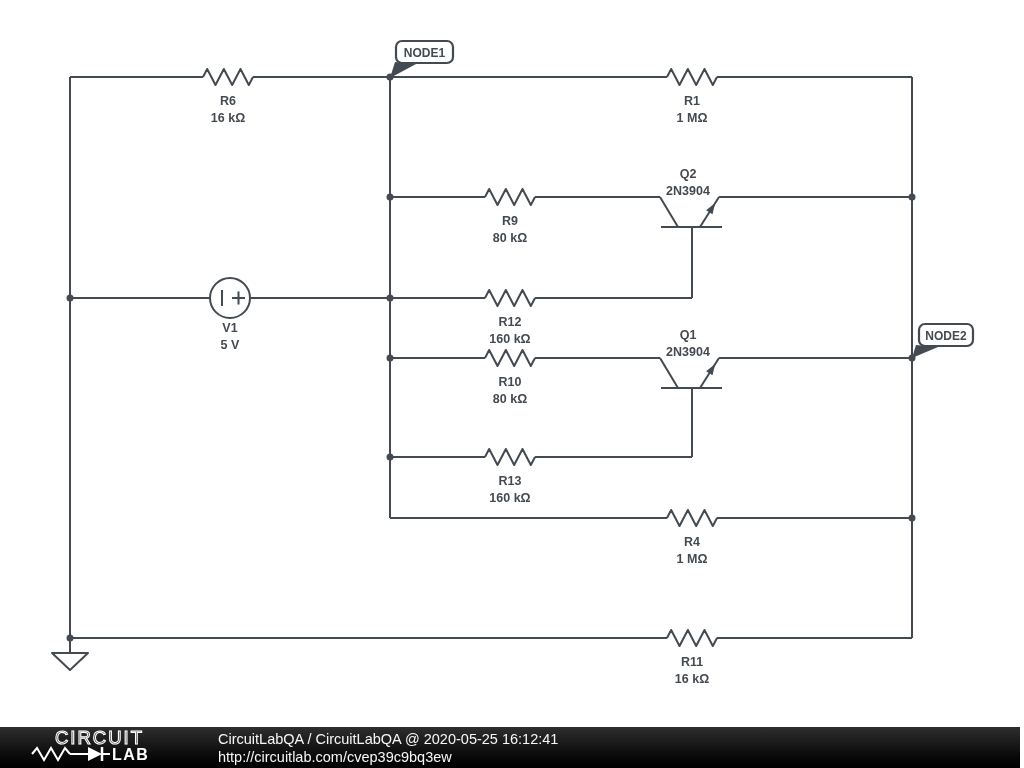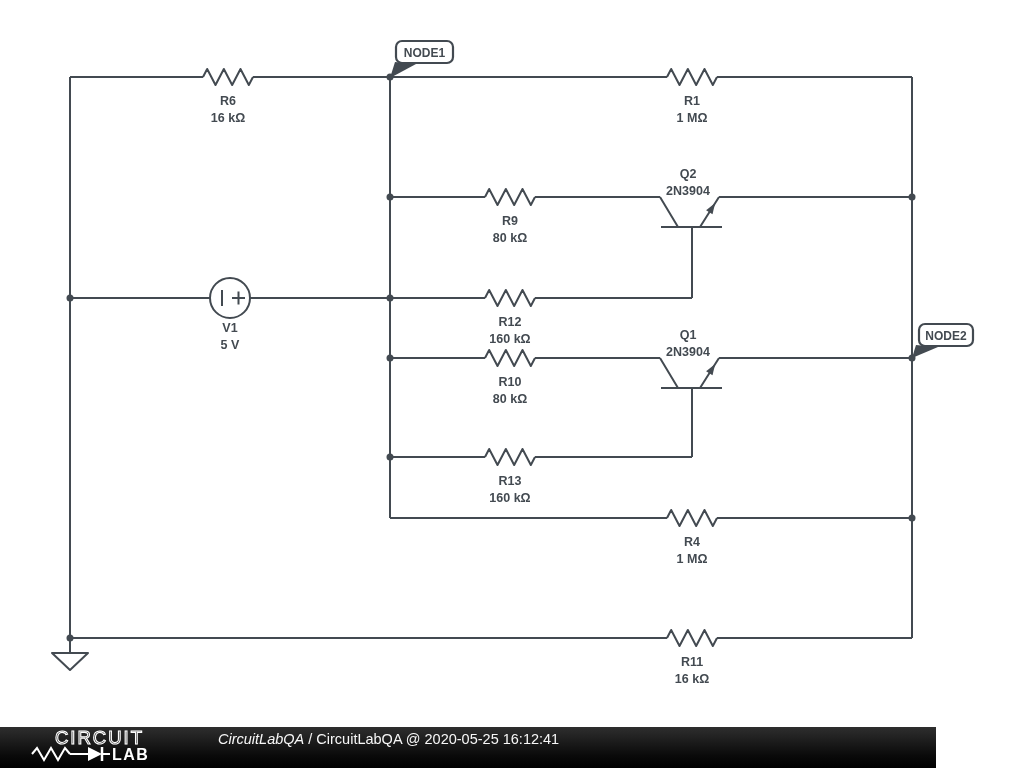--- a/index.html
+++ b/index.html
@@ -1,26 +1,26 @@
 <!DOCTYPE html>
 <html><head>
 <meta charset="utf-8">
 <style>
   html,body{margin:0;padding:0;background:#fff;}
   body{width:1024px;height:768px;position:relative;overflow:hidden;
        font-family:"Liberation Sans",sans-serif;}
   #schematic{position:absolute;left:0;top:0;}
   .comp-label{font-family:"Liberation Sans",sans-serif;font-weight:bold;font-size:12.5px;}
   .node-text{font-family:"Liberation Sans",sans-serif;font-weight:bold;font-size:12px;}
-  #footer{position:absolute;left:0;top:727px;width:936px;height:41px;
+  #footer{position:absolute;left:0;top:727px;width:1020px;height:41px;
           background:linear-gradient(180deg,#2e2e2e 0%,#0a0a0a 70%,#000 100%);}
   #footer-logo{position:absolute;left:30px;top:1px;}
   #footer-textblock{position:absolute;left:218px;top:3px;color:#f7f7f7;
           font-size:14.5px;line-height:18px;white-space:nowrap;}
-  .ft-italic{font-style:italic;font-weight:normal;}
+  .ft-italic{font-weight:normal;}
   .ft-bold{font-weight:normal;}
   .ft-url{font-weight:normal;}
 </style>
 </head>
 <body>
 
 <svg id="schematic" width="1024" height="727" viewBox="0 0 1024 727" stroke="#434a51" stroke-width="2" fill="none" stroke-linejoin="round">
 
   <defs>
     <path id="rz" d="m0,0 l4.17,-8 l8.33,16 l8.33,-16 l8.33,16 l8.33,-16 l8.33,16 l4.17,-8"></path>
@@ -148,14 +148,15 @@
   <svg id="footer-logo" width="175" height="38" viewBox="0 0 175 38">
     <text x="25" y="16" font-family="Liberation Sans, sans-serif" font-size="18.5" letter-spacing="2" fill="none" stroke="#fff" stroke-width="1.1">CIRCUIT</text>
     <polyline points="2,26 7,20 14,32 21,20 28,32 35,20 40,26" fill="none" stroke="#fff" stroke-width="2"></polyline>
     <path d="M40,26 H58 M72,26 H80" stroke="#fff" stroke-width="2" fill="none"></path>
     <polygon points="58,19 58,33 72,26" fill="#fff" stroke="none"></polygon>
     <path d="M72,19 V33" stroke="#fff" stroke-width="2.5" fill="none"></path>
     <text x="82" y="32" font-family="Liberation Sans, sans-serif" font-size="16" font-weight="bold" letter-spacing="1.5" fill="#fff">LAB</text>
   </svg>
   <div id="footer-textblock">
     <div><span class="ft-italic">CircuitLabQA</span><span> / </span><span class="ft-bold">CircuitLabQA @ 2020-05-25 16:12:41</span></div>
+    <div class="ft-url">http://circuitlab.com/cvep39c9bq3ew</div>
   </div>
 </div>
 
 </body></html>

